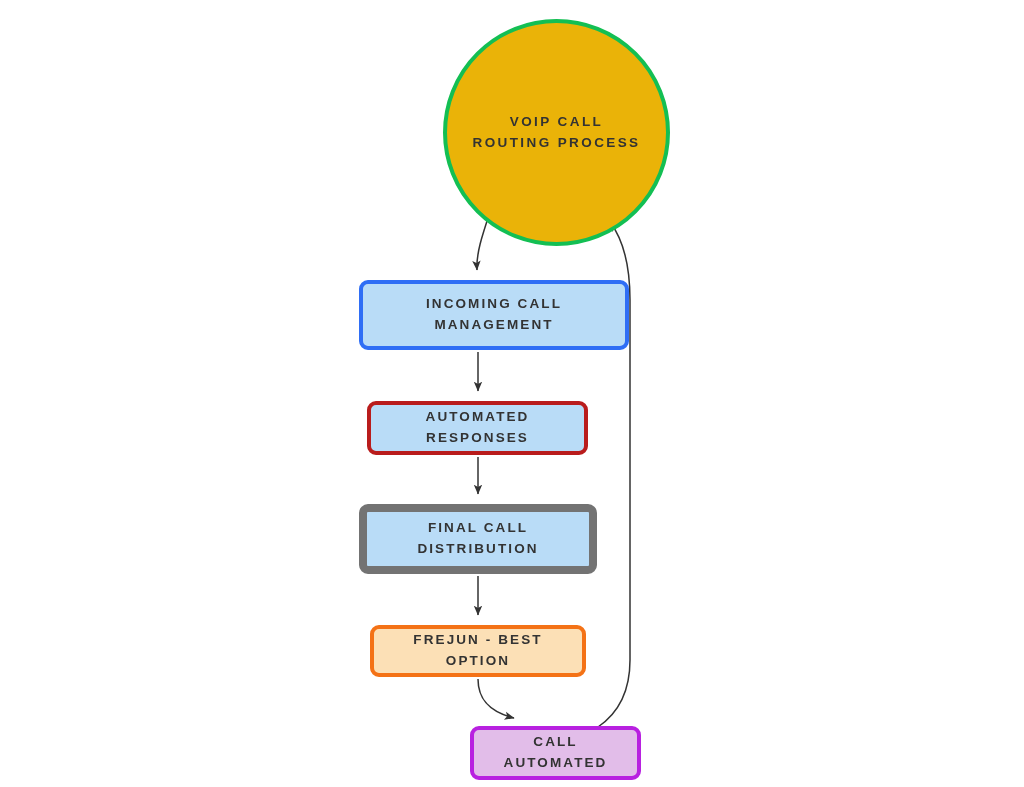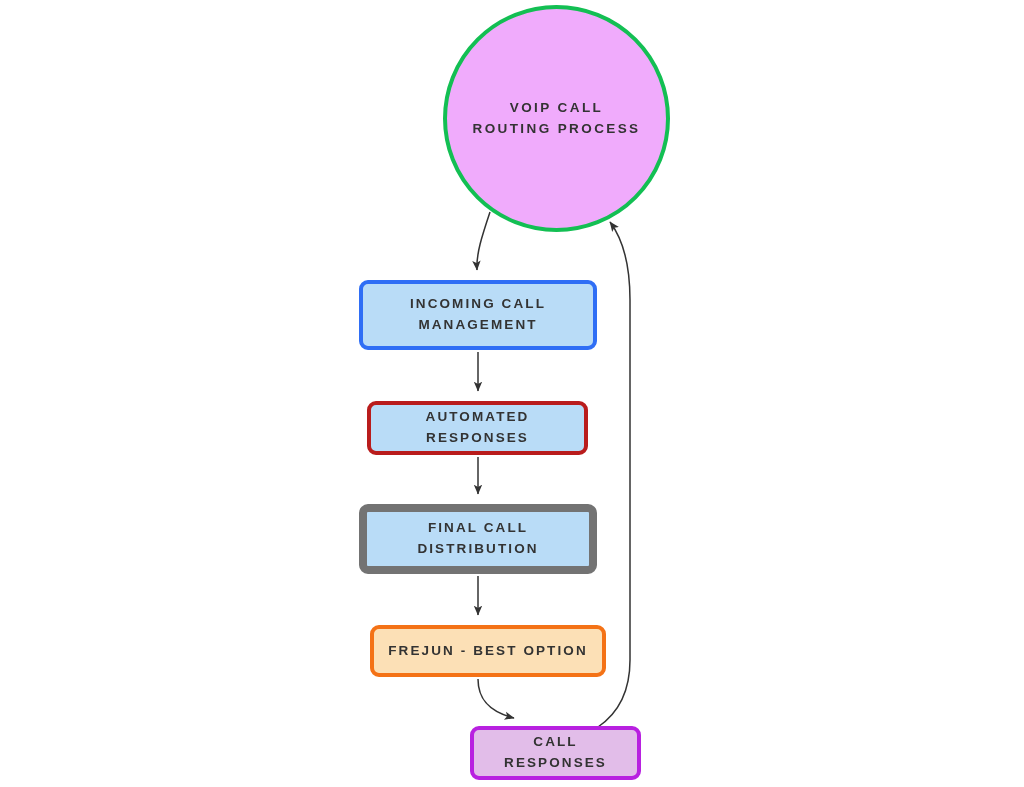--- a/index.html
+++ b/index.html
@@ -47,36 +47,36 @@
   }
   .node-label {
     display: block;
     padding: 0 10px;
     white-space: pre-line;
   }
 
   
   #node-start {
     left: 443px;
-    top: 5px;
+    top: 19px;
     width: 227px;
     height: 227px;
-    background: #f0abfc;
+    background: #eab308;
     border: 4px solid #13bf53;
   }
   #node-start .node-label {
     max-width: 175px;
     letter-spacing: 2.4px;
   }
 
   
   #node-incoming {
     left: 359px;
     top: 280px;
-    width: 238px;
+    width: 270px;
     height: 70px;
     background: #b9dcf7;
     border: 4px solid #2f6ef5;
     text-align: center;
   }
   #node-incoming .node-label { max-width: 190px; }
 
   #node-automated {
     left: 367px;
     top: 401px;
@@ -92,21 +92,21 @@
     width: 238px;
     height: 70px;
     background: #b9dcf7;
     border: 8px solid #737373;
   }
   #node-final .node-label { max-width: 180px; }
 
   #node-frejun {
     left: 370px;
     top: 625px;
-    width: 236px;
+    width: 216px;
     height: 52px;
     background: #fce0b6;
     border: 4px solid #f47216;
   }
 
   #node-completed {
     left: 470px;
     top: 726px;
     width: 171px;
     height: 54px;
@@ -153,16 +153,16 @@
 
   <div class="node node-rect" id="node-final">
     <span class="node-label">FINAL CALL DISTRIBUTION</span>
   </div>
 
   <div class="node node-rect" id="node-frejun">
     <span class="node-label">FREJUN - BEST OPTION</span>
   </div>
 
   <div class="node node-rect" id="node-completed">
-    <span class="node-label">CALL RESPONSES</span>
+    <span class="node-label">CALL AUTOMATED</span>
   </div>
 
 </div>
 
 </body></html>

